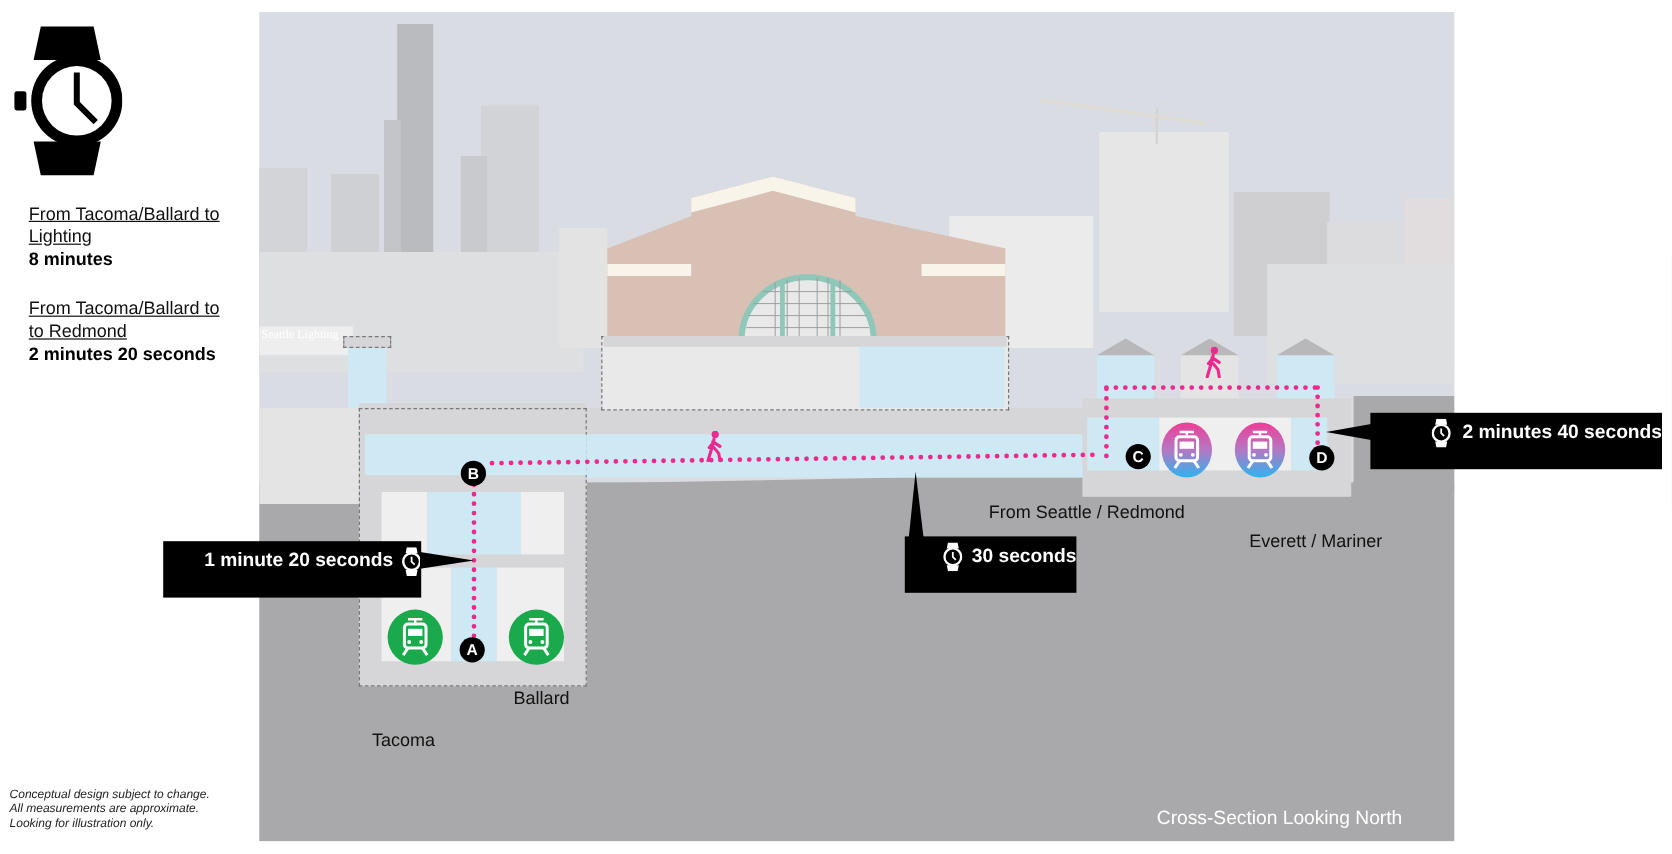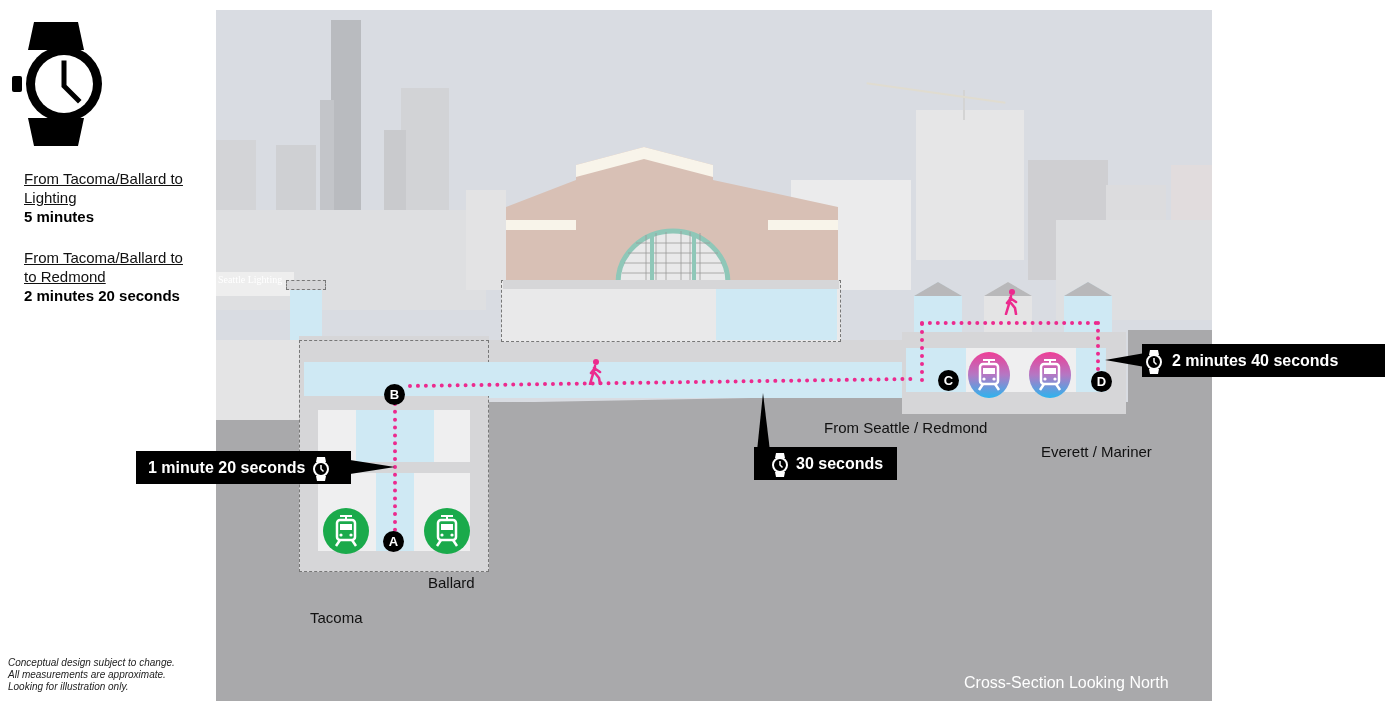--- a/index.html
+++ b/index.html
@@ -18,22 +18,22 @@
   .white-room { background: #efeff0; }
   .dashed { border: 1.5px dashed #777; box-sizing: border-box; }
   .dot-h { height: 0; border-top: 4px dotted #ec2a8e; }
   .dot-v { width: 0; border-left: 4px dotted #ec2a8e; }
   .marker { width: 21px; height: 21px; border-radius: 50%; background: #000; color: #fff;
             font-weight: bold; font-size: 13px; text-align: center; line-height: 21px; }
   .train-green { width: 46px; height: 46px; border-radius: 50%; background: #1aaa4b; }
   .train-grad  { width: 42px; height: 46px; border-radius: 50%;
                  background: linear-gradient(180deg,#ee3e96 0%, #b478c4 50%, #2cb4ee 100%); }
   .train-green svg, .train-grad svg { display: block; margin: 6px auto 0; }
-  .callout { background: #000; color: #fff; font-weight: bold; font-size: 16px; height: 33px;
-             line-height: 33px; white-space: nowrap; }
+  .callout { background: #000; color: #fff; font-weight: bold; font-size: 16px; height: 47px;
+             line-height: 33px; white-space: nowrap; text-align: right; }
   .station-label { font-size: 15px; color: #111; white-space: nowrap; }
   .depth-box { background: #e9e9ea; border: 1px solid #666; font-size: 17px; color: #555;
                text-align: center; line-height: 34px; letter-spacing: 0.3px; }
   .caption { font-size: 16px; color: #fff; }
 </style>
 </head>
 <body>
 
 <div class="abs" style="left:10px; top:20px; width:92px; height:128px;">
   <svg width="92" height="128" viewBox="0 0 92 128">
@@ -42,21 +42,21 @@
     <rect x="2" y="56" width="10" height="16" rx="2" fill="#000"></rect>
     <circle cx="54" cy="64" r="38" fill="#000"></circle>
     <circle cx="54" cy="64" r="29" fill="#fff"></circle>
     <path d="M54 43 V66 L68 80" stroke="#000" stroke-width="5" fill="none" stroke-linecap="square"></path>
   </svg>
 </div>
 
 <div class="abs" style="left:24px; top:169px; width:190px;">
   <div class="legend-route">From Tacoma/Ballard to</div>
   <div class="legend-route">Lighting</div>
-  <div class="legend-time">5 minutes</div>
+  <div class="legend-time">8 minutes</div>
 </div>
 <div class="abs" style="left:24px; top:248px; width:190px;">
   <div class="legend-route">From Tacoma/Ballard to</div>
   <div class="legend-route">to Redmond</div>
   <div class="legend-time">2 minutes 20 seconds</div>
 </div>
 
 <div class="abs disclaimer" style="left:8px; top:657px;">
   <div>Conceptual design subject to change.</div>
   <div>All measurements are approximate.</div>

